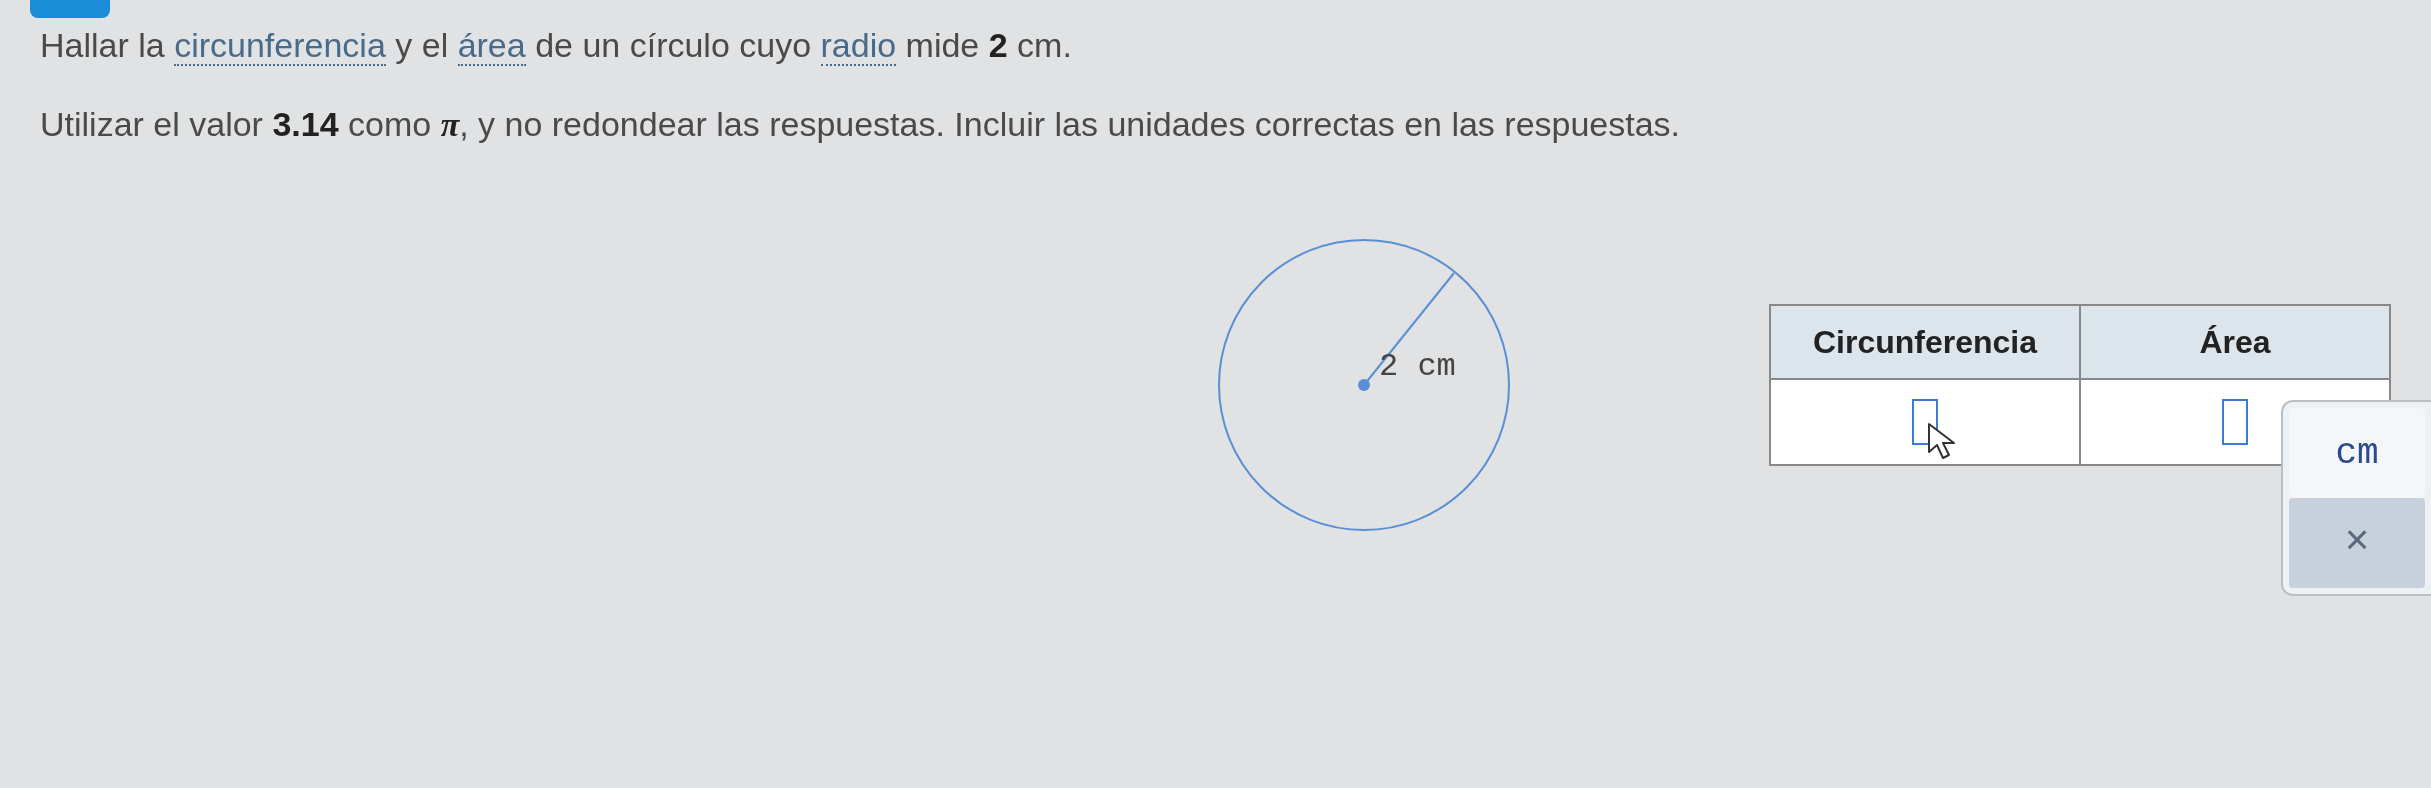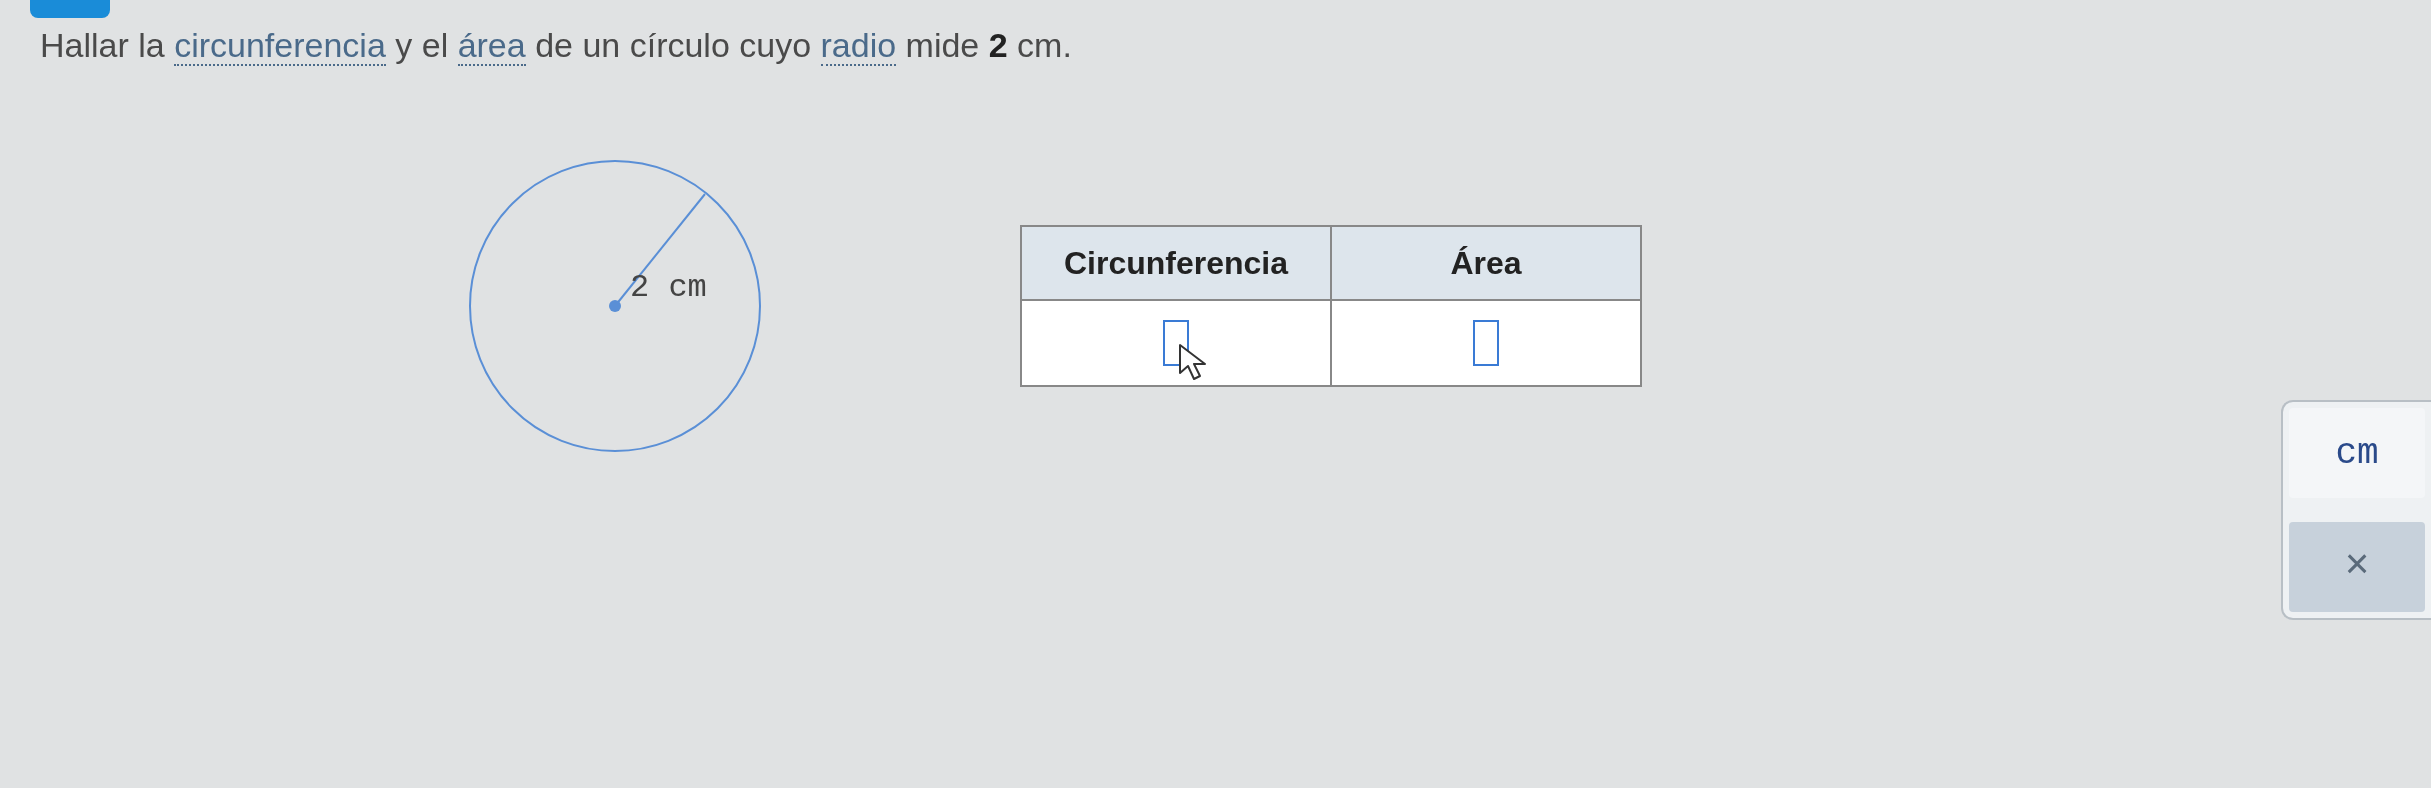--- a/index.html
+++ b/index.html
@@ -36,20 +36,21 @@
     cursor: pointer;
   }
   .bold-num { font-weight: bold; color: #222; }
   .pi-symbol { font-family: 'Times New Roman', serif; font-weight: bold; color:#222; font-style: italic;}
   .figure-row {
     display: flex;
     align-items: center;
     gap: 250px;
     margin-top: 80px;
     padding-left: 420px;
+    justify-content: flex-end;
   }
   .circle-wrap {
     position: relative;
     width: 310px;
     height: 310px;
   }
   .circle-svg { display: block; }
   .radius-label {
     position: absolute;
     top: 118px;
@@ -99,21 +100,21 @@
     top: 400px;
     width: 150px;
     border-left: 2px solid #b8bfc5;
     border-top: 2px solid #b8bfc5;
     border-bottom: 2px solid #b8bfc5;
     border-radius: 12px 0 0 12px;
     background: #eef1f3;
     padding: 6px;
     display: flex;
     flex-direction: column;
-    gap: 24px;
+    gap: 0;
     text-align: center;
   }
   .tool-cell {
     height: 90px;
     display: flex;
     align-items: center;
     justify-content: center;
     font-size: 36px;
     color: #2a4a8a;
     font-family: 'Courier New', monospace;
@@ -130,20 +131,23 @@
 <body>
 
 <div class="blue-tab"></div>
 
 <div class="content">
 
   <p class="problem-line">
     <span>Hallar la </span><span class="term-link">circunferencia</span><span> y el </span><span class="term-link">área</span><span> de un círculo cuyo </span><span class="term-link">radio</span><span> mide </span><span class="bold-num">2</span><span> cm.</span>
   </p>
 
+  <p class="problem-line">
+    <span>Utilizar el valor </span><span class="bold-num">3.14</span><span> como </span><span class="pi-symbol">π</span><span>, y no redondear las respuestas. Incluir las unidades correctas en las respuestas.</span>
+  </p>
 
   <div class="figure-row">
 
     <div class="circle-wrap">
       <svg class="circle-svg" width="310" height="310" viewBox="0 0 310 310">
         <circle cx="155" cy="155" r="145" fill="none" stroke="#5a8fd6" stroke-width="2"></circle>
         <line x1="155" y1="155" x2="245" y2="43" stroke="#5a8fd6" stroke-width="2"></line>
         <circle cx="155" cy="155" r="6" fill="#5a8fd6"></circle>
       </svg>
       <div class="radius-label">2 cm</div>

